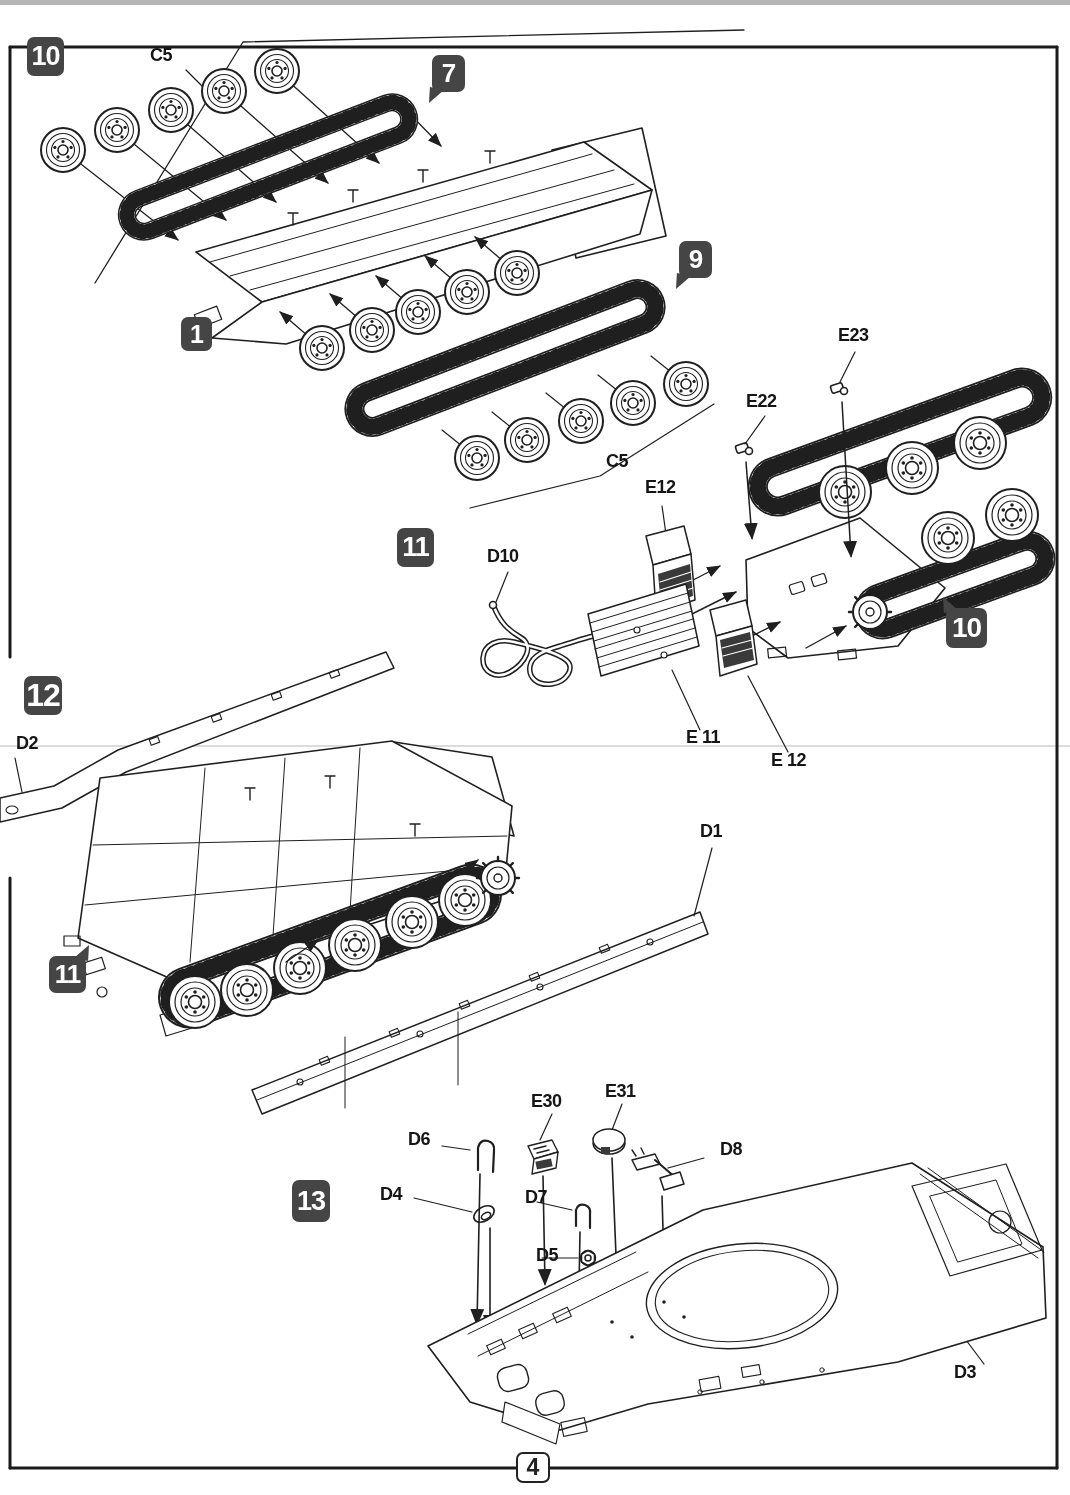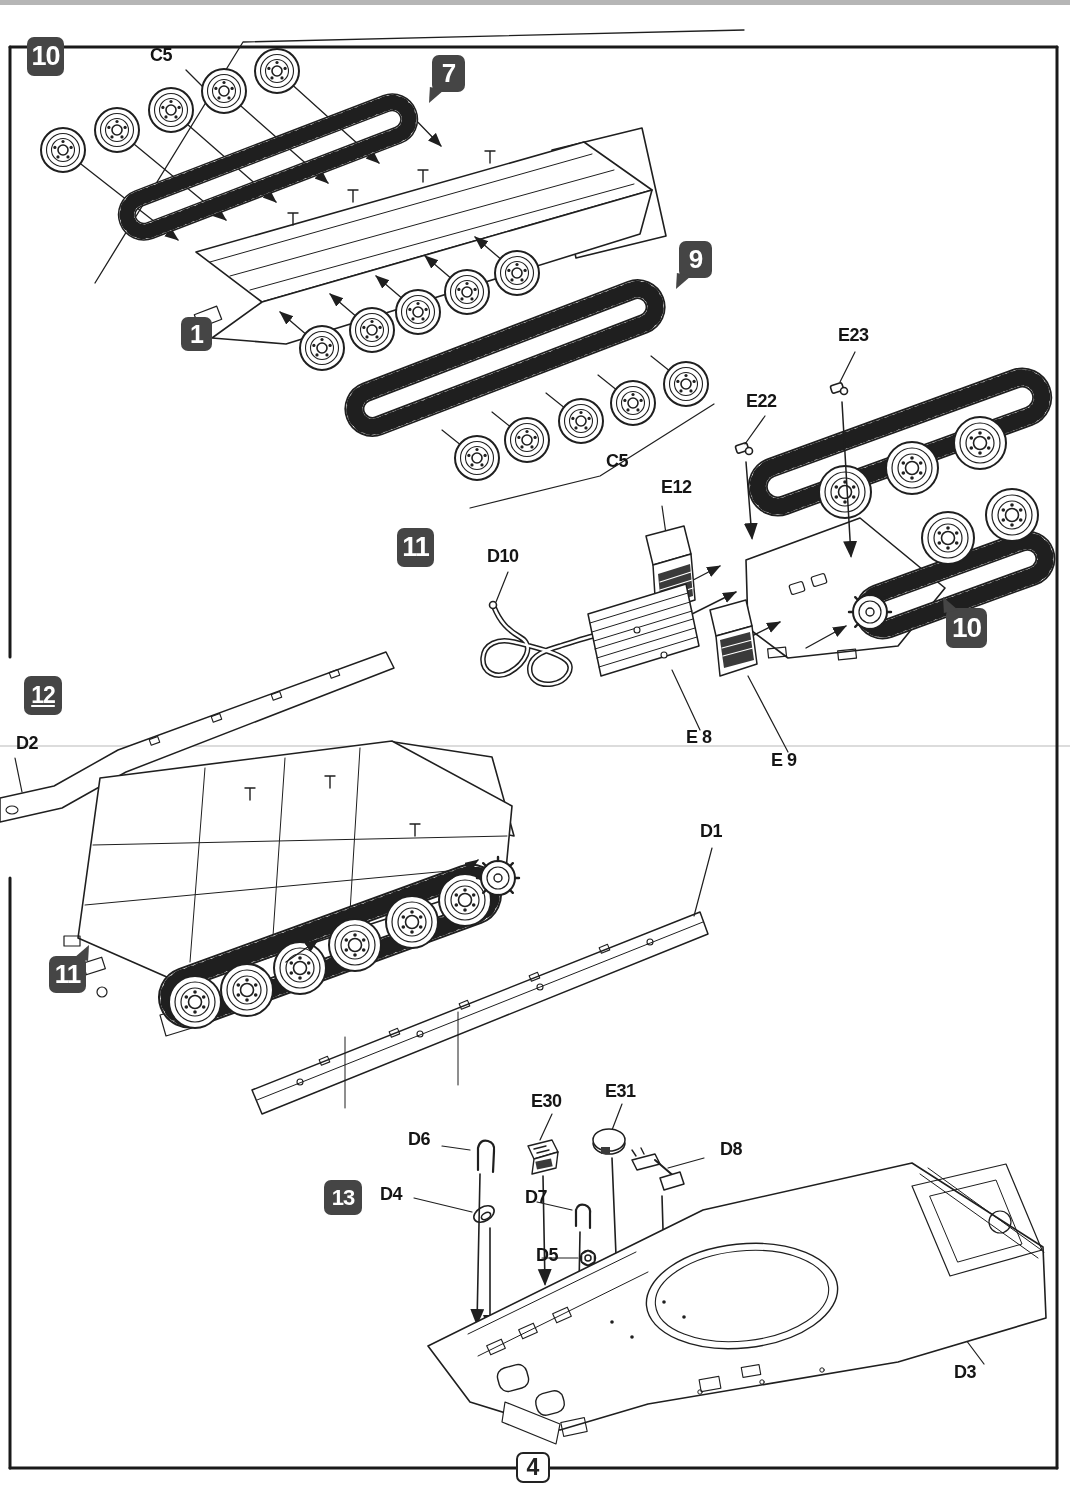--- a/index.html
+++ b/index.html
@@ -386,24 +386,24 @@
     </g>
   </g>
 </svg>
 
   <div class="badge" style="left:27px;top:37px;width:37px;height:39px;font-size:27px;">
     <span class="num">10</span>
   </div>
   <div class="badge" style="left:397px;top:528px;width:37px;height:39px;font-size:27px;">
     <span class="num">11</span>
   </div>
-  <div class="badge" style="left:24px;top:676px;width:38px;height:39px;font-size:23px;text-decoration:underline;">
+  <div class="badge" style="left:24px;top:676px;width:38px;height:39px;font-size:32px;">
     <span class="num">12</span>
   </div>
-  <div class="badge" style="left:292px;top:1180px;width:38px;height:35px;font-size:22px;margin-left:32px;">
+  <div class="badge" style="left:292px;top:1180px;width:38px;height:42px;font-size:27px;">
     <span class="num">13</span>
   </div>
 
   <div class="badge tail-bl" style="left:432px;top:55px;width:33px;height:37px;font-size:26px;">
     <span class="tail"></span>
     <span class="num">7</span>
   </div>
   <div class="badge" style="left:181px;top:317px;width:31px;height:34px;font-size:25px;">
     <span class="num">1</span>
   </div>
@@ -417,24 +417,24 @@
   </div>
   <div class="badge tail-tr" style="left:49px;top:956px;width:37px;height:37px;font-size:26px;">
     <span class="tail"></span>
     <span class="num">11</span>
   </div>
 
   <div class="plabel" style="left:150px;top:46px;">C5</div>
   <div class="plabel" style="left:606px;top:452px;">C5</div>
   <div class="plabel" style="left:746px;top:392px;">E22</div>
   <div class="plabel" style="left:838px;top:326px;">E23</div>
-  <div class="plabel" style="left:645px;top:478px;margin-left:16px;">E12</div>
+  <div class="plabel" style="left:645px;top:478px;">E12</div>
   <div class="plabel" style="left:487px;top:547px;text-align:center;">D10</div>
-  <div class="plabel" style="left:686px;top:728px;">E 8</div>
-  <div class="plabel" style="left:771px;top:751px;">E 9</div>
+  <div class="plabel" style="left:686px;top:728px;">E 11</div>
+  <div class="plabel" style="left:771px;top:751px;">E 12</div>
   <div class="plabel" style="left:16px;top:734px;">D2</div>
   <div class="plabel" style="left:700px;top:822px;">D1</div>
   <div class="plabel" style="left:408px;top:1130px;">D6</div>
   <div class="plabel" style="left:380px;top:1185px;">D4</div>
   <div class="plabel" style="left:531px;top:1092px;">E30</div>
   <div class="plabel" style="left:605px;top:1082px;">E31</div>
   <div class="plabel" style="left:720px;top:1140px;">D8</div>
   <div class="plabel" style="left:525px;top:1188px;">D7</div>
   <div class="plabel" style="left:536px;top:1246px;">D5</div>
   <div class="plabel" style="left:954px;top:1363px;">D3</div>

